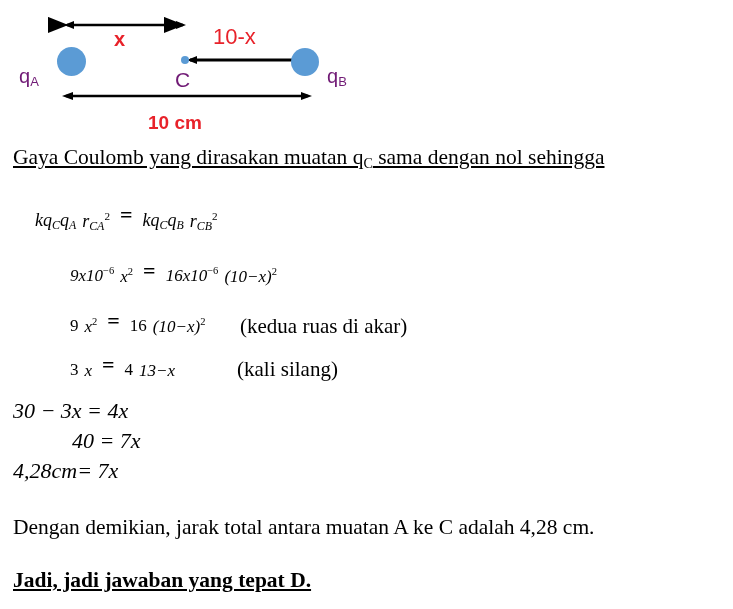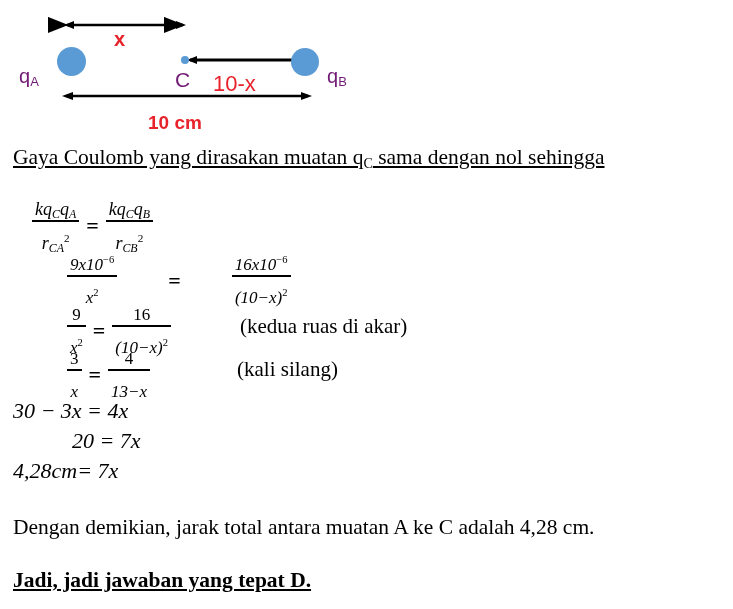--- a/index.html
+++ b/index.html
@@ -52,21 +52,21 @@
   #label-c  { left: 175px; top: 69px; font-size: 21px; }
 
   .dim-label {
     position: absolute;
     color: #e8222a;
     font-family: "Liberation Sans", sans-serif;
     line-height: 1;
     white-space: nowrap;
   }
   #label-x    { left: 114px; top: 29px; font-size: 20px; font-weight: bold; }
-  #label-10x  { left: 213px; top: 26px; font-size: 22px; margin-top: 47px; }
+  #label-10x  { left: 213px; top: 26px; font-size: 22px; }
   #label-10cm { left: 148px; top: 113px; font-size: 19px; font-weight: bold; }
 
   #arrows { position: absolute; left: 0; top: 0; }
 
   
   .para {
     position: absolute;
     font-size: 21.5px;
     line-height: 1.2;
     white-space: nowrap;
@@ -84,22 +84,22 @@
   
   .mathrow {
     position: absolute;
     display: flex;
     align-items: center;
     font-family: "Liberation Serif", serif;
     font-style: italic;
   }
   .frac {
     display: inline-flex;
-    flex-direction: column;
-    align-items: center;
+    flex-direction: row;
+    align-items: flex-end;
     justify-content: center;
     line-height: 1.05;
   }
   .frac .num { padding: 0 3px 1px 3px; }
   .frac .den { padding: 12px 3px 0 3px; }
   .frac .bar {
     width: 100%;
     height: 2px;
     background: #000;
   }
@@ -119,21 +119,21 @@
     font-size: 0.66em;
     vertical-align: baseline;
     position: relative;
     top: 0.28em;
     line-height: 0;
   }
   .upr { font-style: normal; }
 
   
   #eq1 { left: 32px;  top: 200px; font-size: 18px; }
-  #eq2 { left: 67px;  top: 256px; font-size: 17px; gap: 44px; }
+  #eq2 { left: 67px;  top: 256px; font-size: 17px; }
   #eq3 { left: 67px;  top: 306px; font-size: 17px; }
   #eq4 { left: 67px;  top: 350px; font-size: 17px; }
   #eq5 { left: 13px;  top: 398px; font-size: 22px; }
   #eq6 { left: 72px;  top: 428px; font-size: 22px; }
   #eq7 { left: 13px;  top: 458px; font-size: 22px; text-align: right; }
 
   .note {
     position: absolute;
     font-family: "Liberation Serif", serif;
     font-size: 21px;
@@ -246,21 +246,21 @@
   <span class="eq">=</span>
   <span class="frac">
     <span class="num upr">4</span>
     <span class="bar"></span>
     <span class="den">13−x</span>
   </span>
 </div>
 <div id="note2" class="note">(kali silang)</div>
 
 <div id="eq5" class="mathrow">30 − 3x = 4x</div>
-<div id="eq6" class="mathrow">20 = 7x</div>
+<div id="eq6" class="mathrow">40 = 7x</div>
 <div id="eq7" class="mathrow">
     <span>4,28 </span>
     <span>cm</span>
     <span> = 7x</span>
   </div>
 
 <div id="line-concl" class="para">Dengan demikian, jarak total antara muatan A ke C adalah 4,28 cm.</div>
 <div id="line-answer" class="para">Jadi, jadi jawaban yang tepat D.</div>
 
 </body></html>

